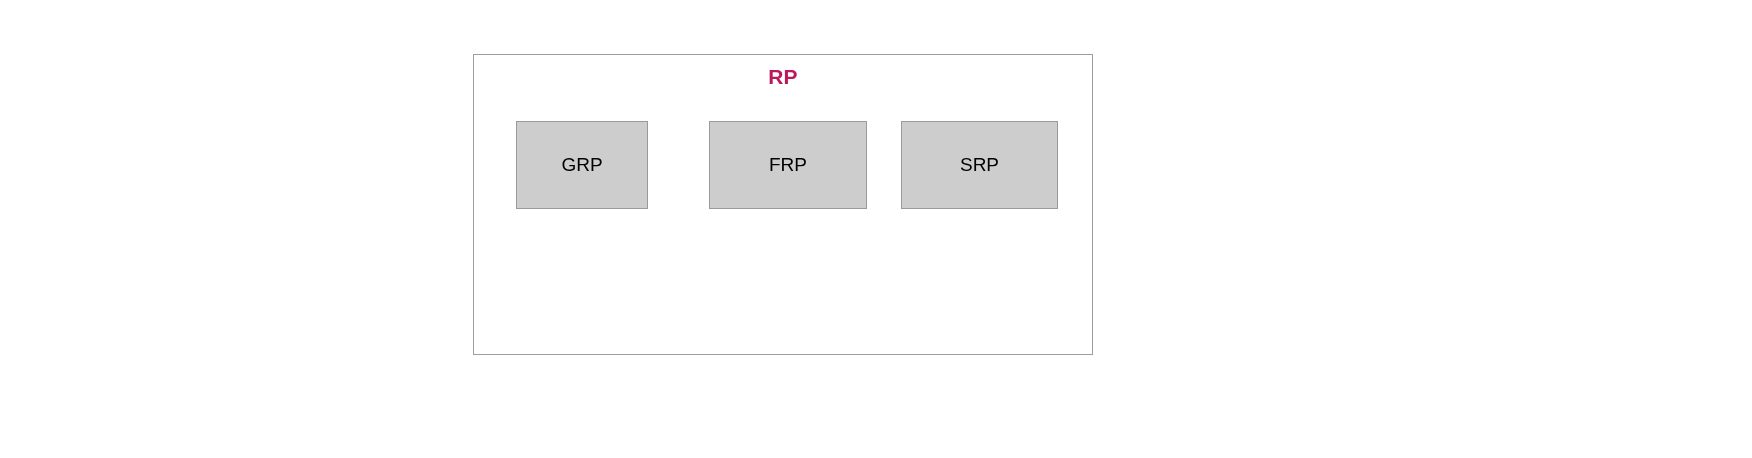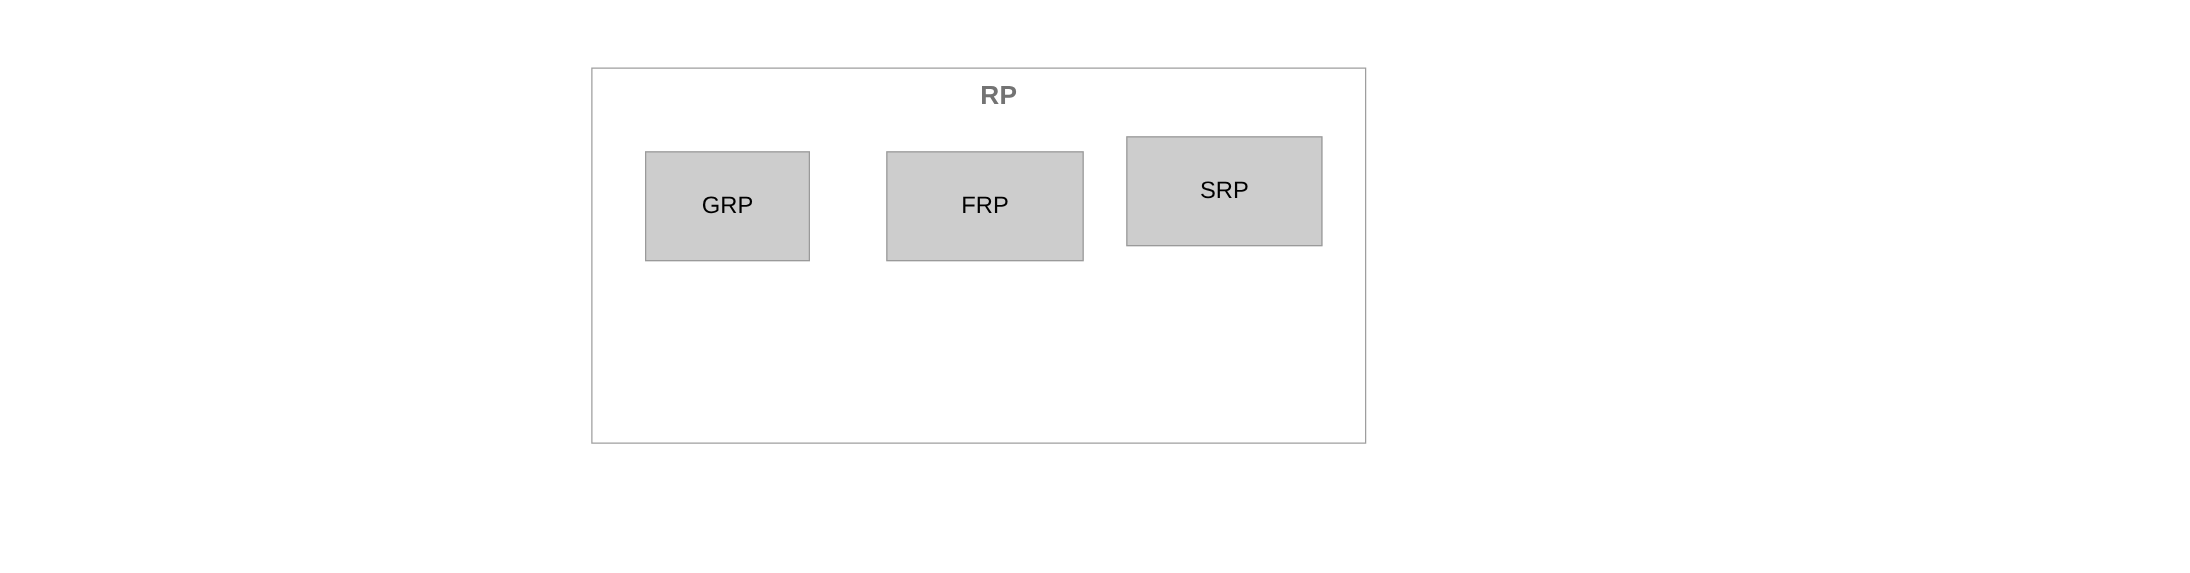--- a/index.html
+++ b/index.html
@@ -28,27 +28,27 @@
     top: 54px;
     width: 620px;
     height: 301px;
     box-sizing: border-box;
     background: #ffffff;
     border: 1px solid #9e9e9e;
   }
 
   .rp-title {
     position: absolute;
-    left: 16px;
+    left: 0;
     top: 9px;
     width: 100%;
     text-align: center;
     font-size: 21px;
     font-weight: bold;
-    color: #737373;
+    color: #be185d;
     letter-spacing: 0.2px;
     line-height: 26px;
   }
 
   
   .block {
     position: absolute;
     box-sizing: border-box;
     background: #cdcdcd;
     border: 1px solid #9a9a9a;
@@ -72,21 +72,21 @@
     height: 88px;
   }
   .block-frp {
     left: 235px;
     top: 66px;
     width: 158px;
     height: 88px;
   }
   .block-srp {
     left: 427px;
-    top: 54px;
+    top: 66px;
     width: 157px;
     height: 88px;
   }
 
   
   .block-orp {
     left: 42px;
     top: 179px;
     width: 542px;
     height: 94px;

